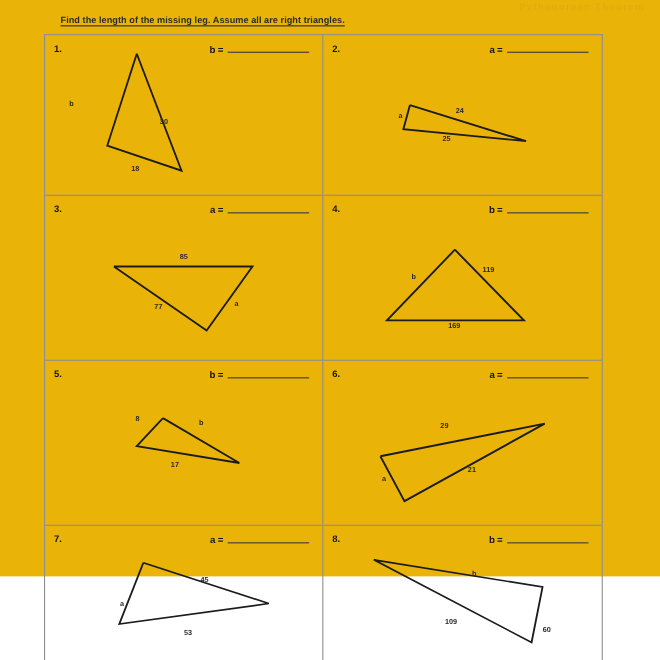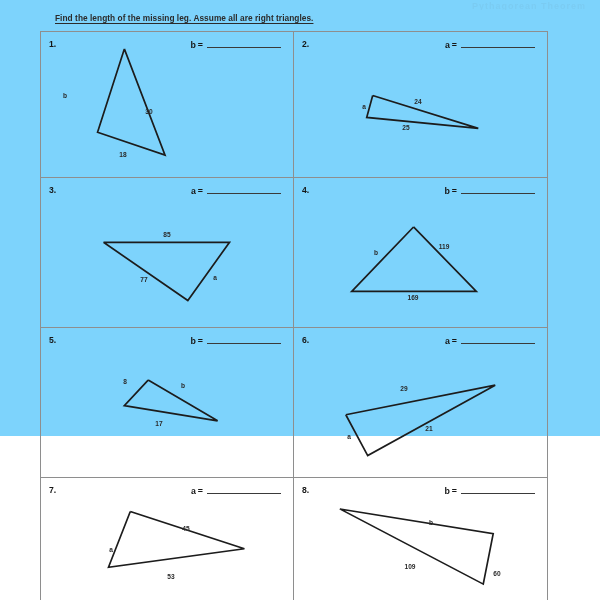--- a/index.html
+++ b/index.html
@@ -11,22 +11,22 @@
     width: 600px;
     height: 600px;
     overflow: hidden;
     font-family: "Liberation Sans", sans-serif;
     color: #1a1a1a;
     position: relative;
   }
   .page {
     position: absolute;
     left: 0; top: 0;
-    width: 600px; height: 436px;
-    background: #7dd3fc;
+    width: 600px; height: 524px;
+    background: #eab308;
   }
   
   .ghost-header {
     position: absolute;
     top: 1px;
     right: 14px;
     width: 190px;
     height: 9px;
     opacity: 0.055;
     font-size: 9px;

